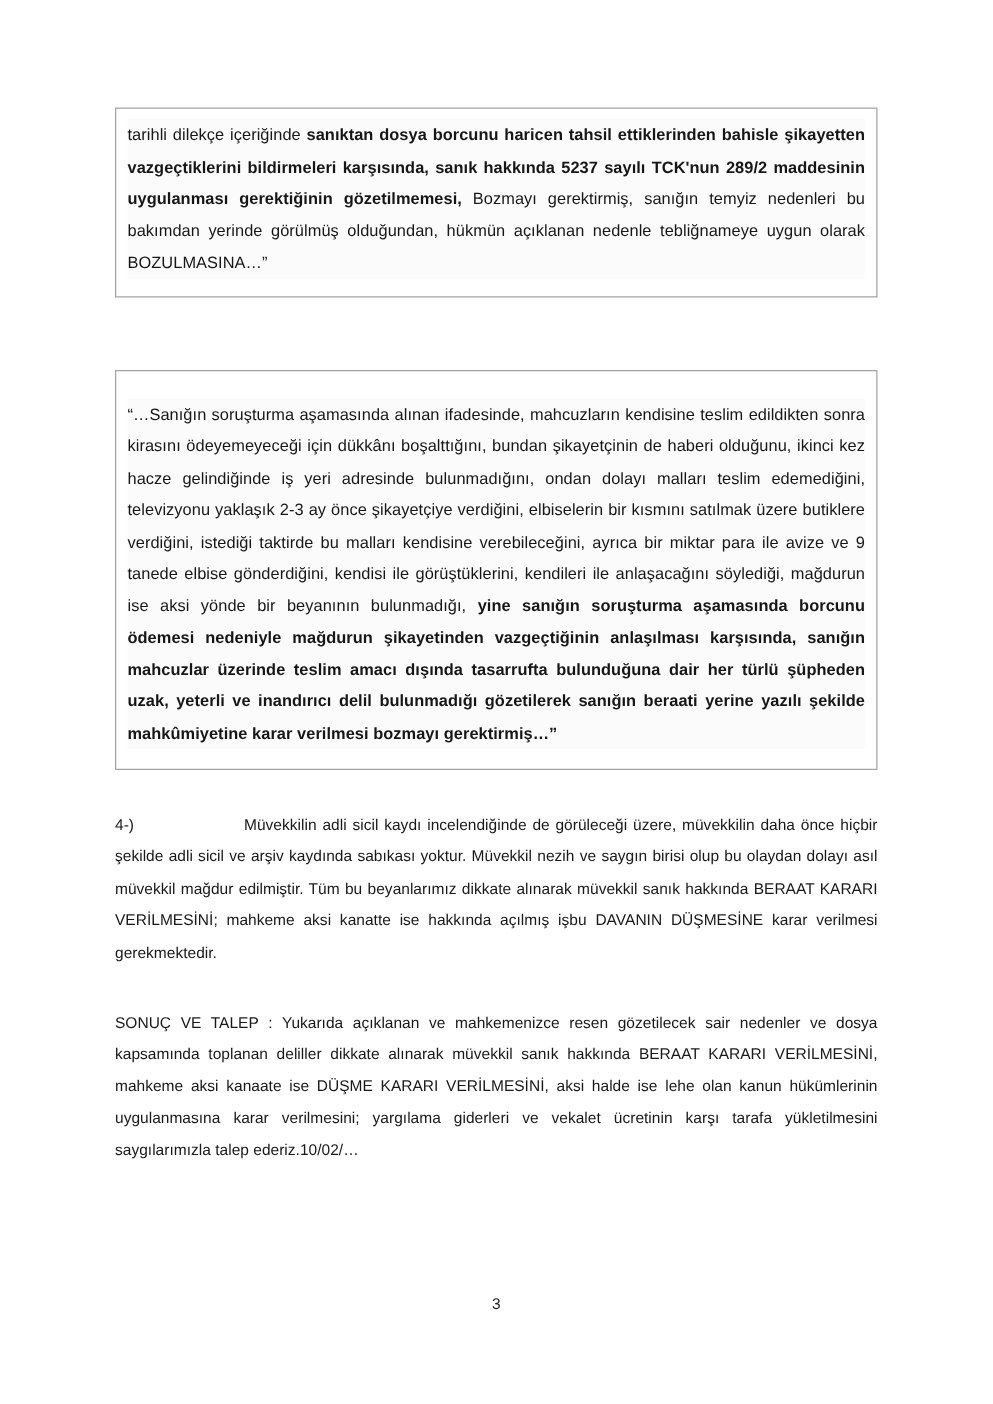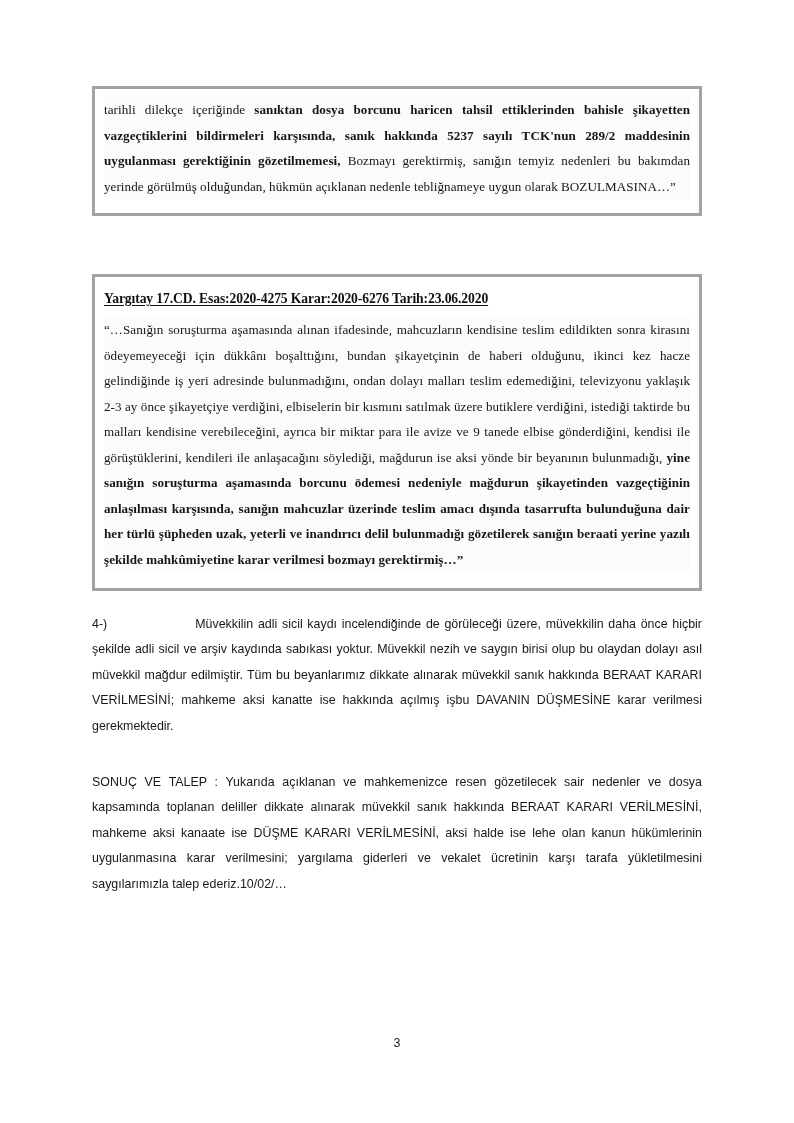--- a/index.html
+++ b/index.html
@@ -28,25 +28,24 @@
 
   .content {
     position: absolute;
     left: 92px;
     top: 86px;
     width: 610px;
   }
 
   
   .quote-box {
-    border: 3px solid #a3a3a3;
+    border: 1px solid #a3a3a3;
     box-sizing: border-box;
     padding: 8px 9px 14px 9px;
     background: #ffffff;
-    font-family: Liberation Serif, serif;
   }
 
   .quote-box p {
     margin: 0;
     text-align: justify;
     font-size: 13.1px;
     line-height: 25.5px;
     letter-spacing: 0.05px;
     color: #161616;
     background: #fbfbfb;
@@ -61,33 +60,33 @@
     font-weight: bold;
     line-height: 24px;
     text-decoration: underline;
     text-underline-offset: 2px;
     color: #101010;
     letter-spacing: -0.1px;
   }
 
   #quote-box-1 { margin-top: 0; }
   #quote-box-2 { margin-top: 58px; padding: 10px 9px 16px 9px; }
-  #quote-box-2 .body-text { margin-top: 2px; }
+  #quote-box-2 .body-text { margin-top: 12px; }
 
   
   .para {
     margin: 0;
     font-size: 12.4px;
     line-height: 25.4px;
     text-align: justify;
     color: #181818;
     letter-spacing: 0.02px;
   }
 
-  #para-4 { margin-top: 21px; }
+  #para-4 { margin-top: 32px; }
   #para-sonuc { margin-top: 31px; }
 
   .tab-gap { display: inline-block; width: 88px; }
 
   
   .page-number {
     position: absolute;
     left: 0;
     top: 1036px;
     width: 794px;
@@ -101,21 +100,20 @@
 
 <div class="page">
 
   <div class="content">
 
     <div class="quote-box" id="quote-box-1">
       <p><span>tarihli dilekçe içeriğinde </span><span class="b">sanıktan dosya borcunu haricen tahsil ettiklerinden bahisle şikayetten vazgeçtiklerini bildirmeleri karşısında, sanık hakkında 5237 sayılı TCK'nun 289/2 maddesinin uygulanması gerektiğinin gözetilmemesi,</span><span> Bozmayı gerektirmiş, sanığın temyiz nedenleri bu bakımdan yerinde görülmüş olduğundan, hükmün açıklanan nedenle tebliğnameye uygun olarak BOZULMASINA…”</span></p>
     </div>
 
     <div class="quote-box" id="quote-box-2">
-      <div class="box-heading">Yargıtay 17.CD. Esas:2020-4275 Karar:2020-6276 Tarih:23.06.2020</div>
       <p class="body-text"><span>“…Sanığın soruşturma aşamasında alınan ifadesinde, mahcuzların kendisine teslim edildikten sonra kirasını ödeyemeyeceği için dükkânı boşalttığını, bundan şikayetçinin de haberi olduğunu, ikinci kez hacze gelindiğinde iş yeri adresinde bulunmadığını, ondan dolayı malları teslim edemediğini, televizyonu yaklaşık 2-3 ay önce şikayetçiye verdiğini, elbiselerin bir kısmını satılmak üzere butiklere verdiğini, istediği taktirde bu malları kendisine verebileceğini, ayrıca bir miktar para ile avize ve 9 tanede elbise gönderdiğini, kendisi ile görüştüklerini, kendileri ile anlaşacağını söylediği, mağdurun ise aksi yönde bir beyanının bulunmadığı, </span><span class="b">yine sanığın soruşturma aşamasında borcunu ödemesi nedeniyle mağdurun şikayetinden vazgeçtiğinin anlaşılması karşısında, sanığın mahcuzlar üzerinde teslim amacı dışında tasarrufta bulunduğuna dair her türlü şüpheden uzak, yeterli ve inandırıcı delil bulunmadığı gözetilerek sanığın beraati yerine yazılı şekilde mahkûmiyetine karar verilmesi bozmayı gerektirmiş…”</span></p>
     </div>
 
     <p class="para" id="para-4"><span>4-)</span><span class="tab-gap"></span><span>Müvekkilin adli sicil kaydı incelendiğinde de görüleceği üzere, müvekkilin daha önce hiçbir şekilde adli sicil ve arşiv kaydında sabıkası yoktur. Müvekkil nezih ve saygın birisi olup bu olaydan dolayı asıl müvekkil mağdur edilmiştir. Tüm bu beyanlarımız dikkate alınarak müvekkil sanık hakkında BERAAT KARARI VERİLMESİNİ; mahkeme aksi kanatte ise hakkında açılmış işbu DAVANIN DÜŞMESİNE karar verilmesi gerekmektedir.</span></p>
 
     <p class="para" id="para-sonuc"><span>SONUÇ VE TALEP : Yukarıda açıklanan ve mahkemenizce resen gözetilecek sair nedenler ve dosya kapsamında toplanan deliller dikkate alınarak müvekkil sanık hakkında BERAAT KARARI VERİLMESİNİ, mahkeme aksi kanaate ise DÜŞME KARARI VERİLMESİNİ, aksi halde ise lehe olan kanun hükümlerinin uygulanmasına karar verilmesini; yargılama giderleri ve vekalet ücretinin karşı tarafa yükletilmesini saygılarımızla talep ederiz.10/02/…</span></p>
 
   </div>
 
   <div class="page-number">3</div>

